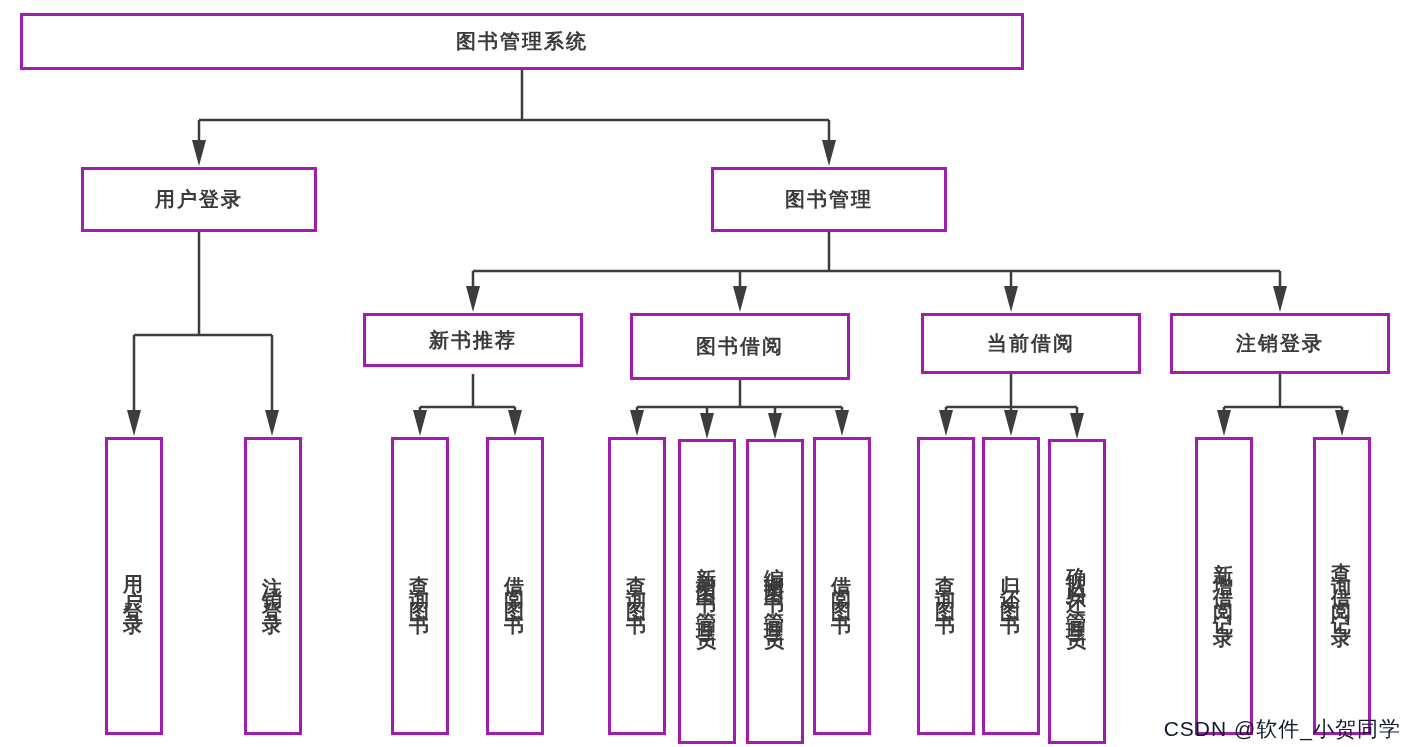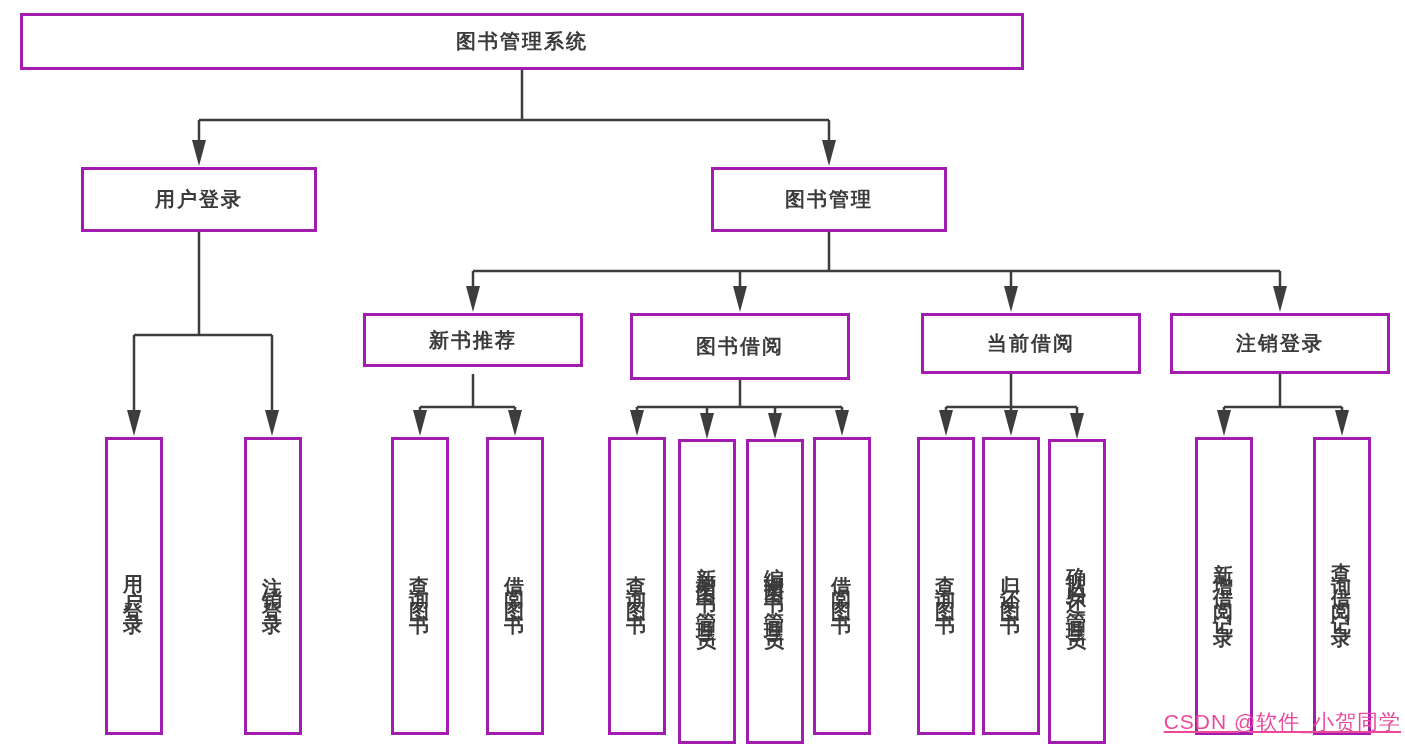--- a/index.html
+++ b/index.html
@@ -38,26 +38,25 @@
     text-orientation: mixed;
     letter-spacing: 13px;
     white-space: nowrap;
   }
   .node.v.dense .lbl {
     letter-spacing: 9px;
   }
   .watermark {
     position: absolute;
     right: 4px;
-    bottom: 11px;
+    bottom: 4px;
     font-size: 21px;
-    color: #ec4899;
+    color: #0f172a;
     letter-spacing: 1px;
     white-space: nowrap;
-    text-decoration: underline;
   }
 </style>
 </head>
 <body>
 
 <div class="stage">
 
   <svg class="wires" viewBox="0 0 1405 747" aria-hidden="true">
     <g stroke="#3d3d3d" stroke-width="2.5" fill="none">
 

